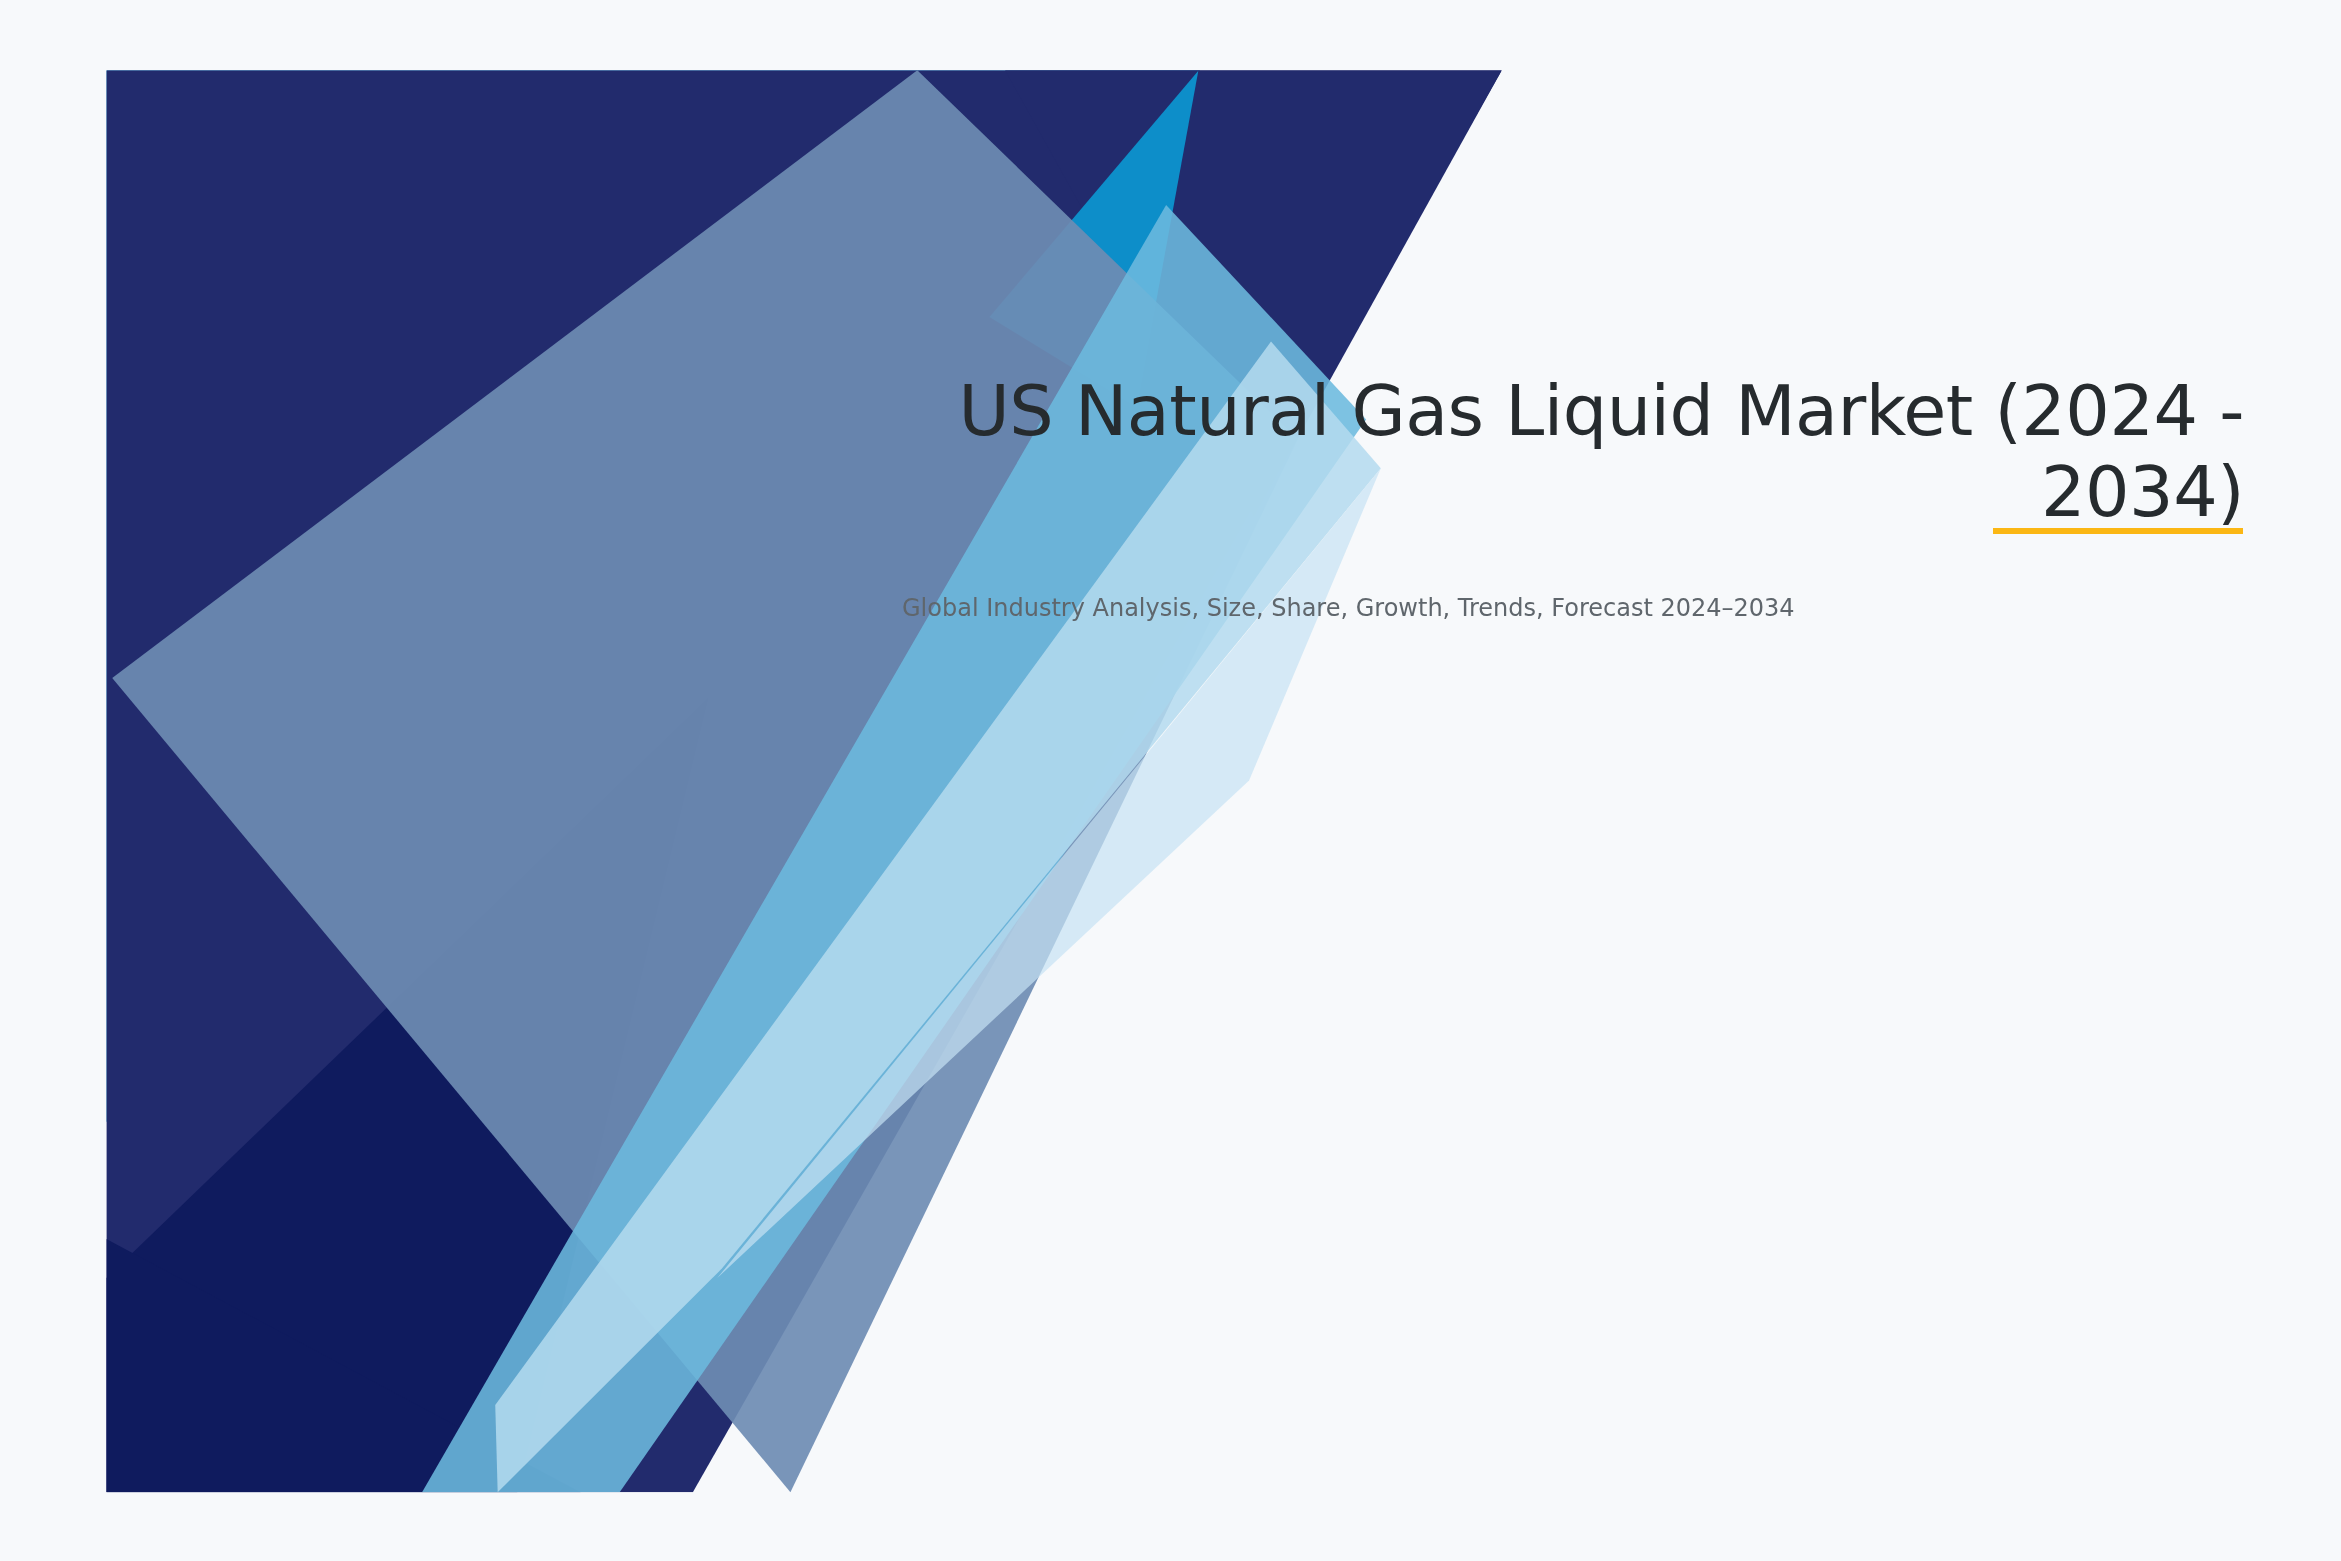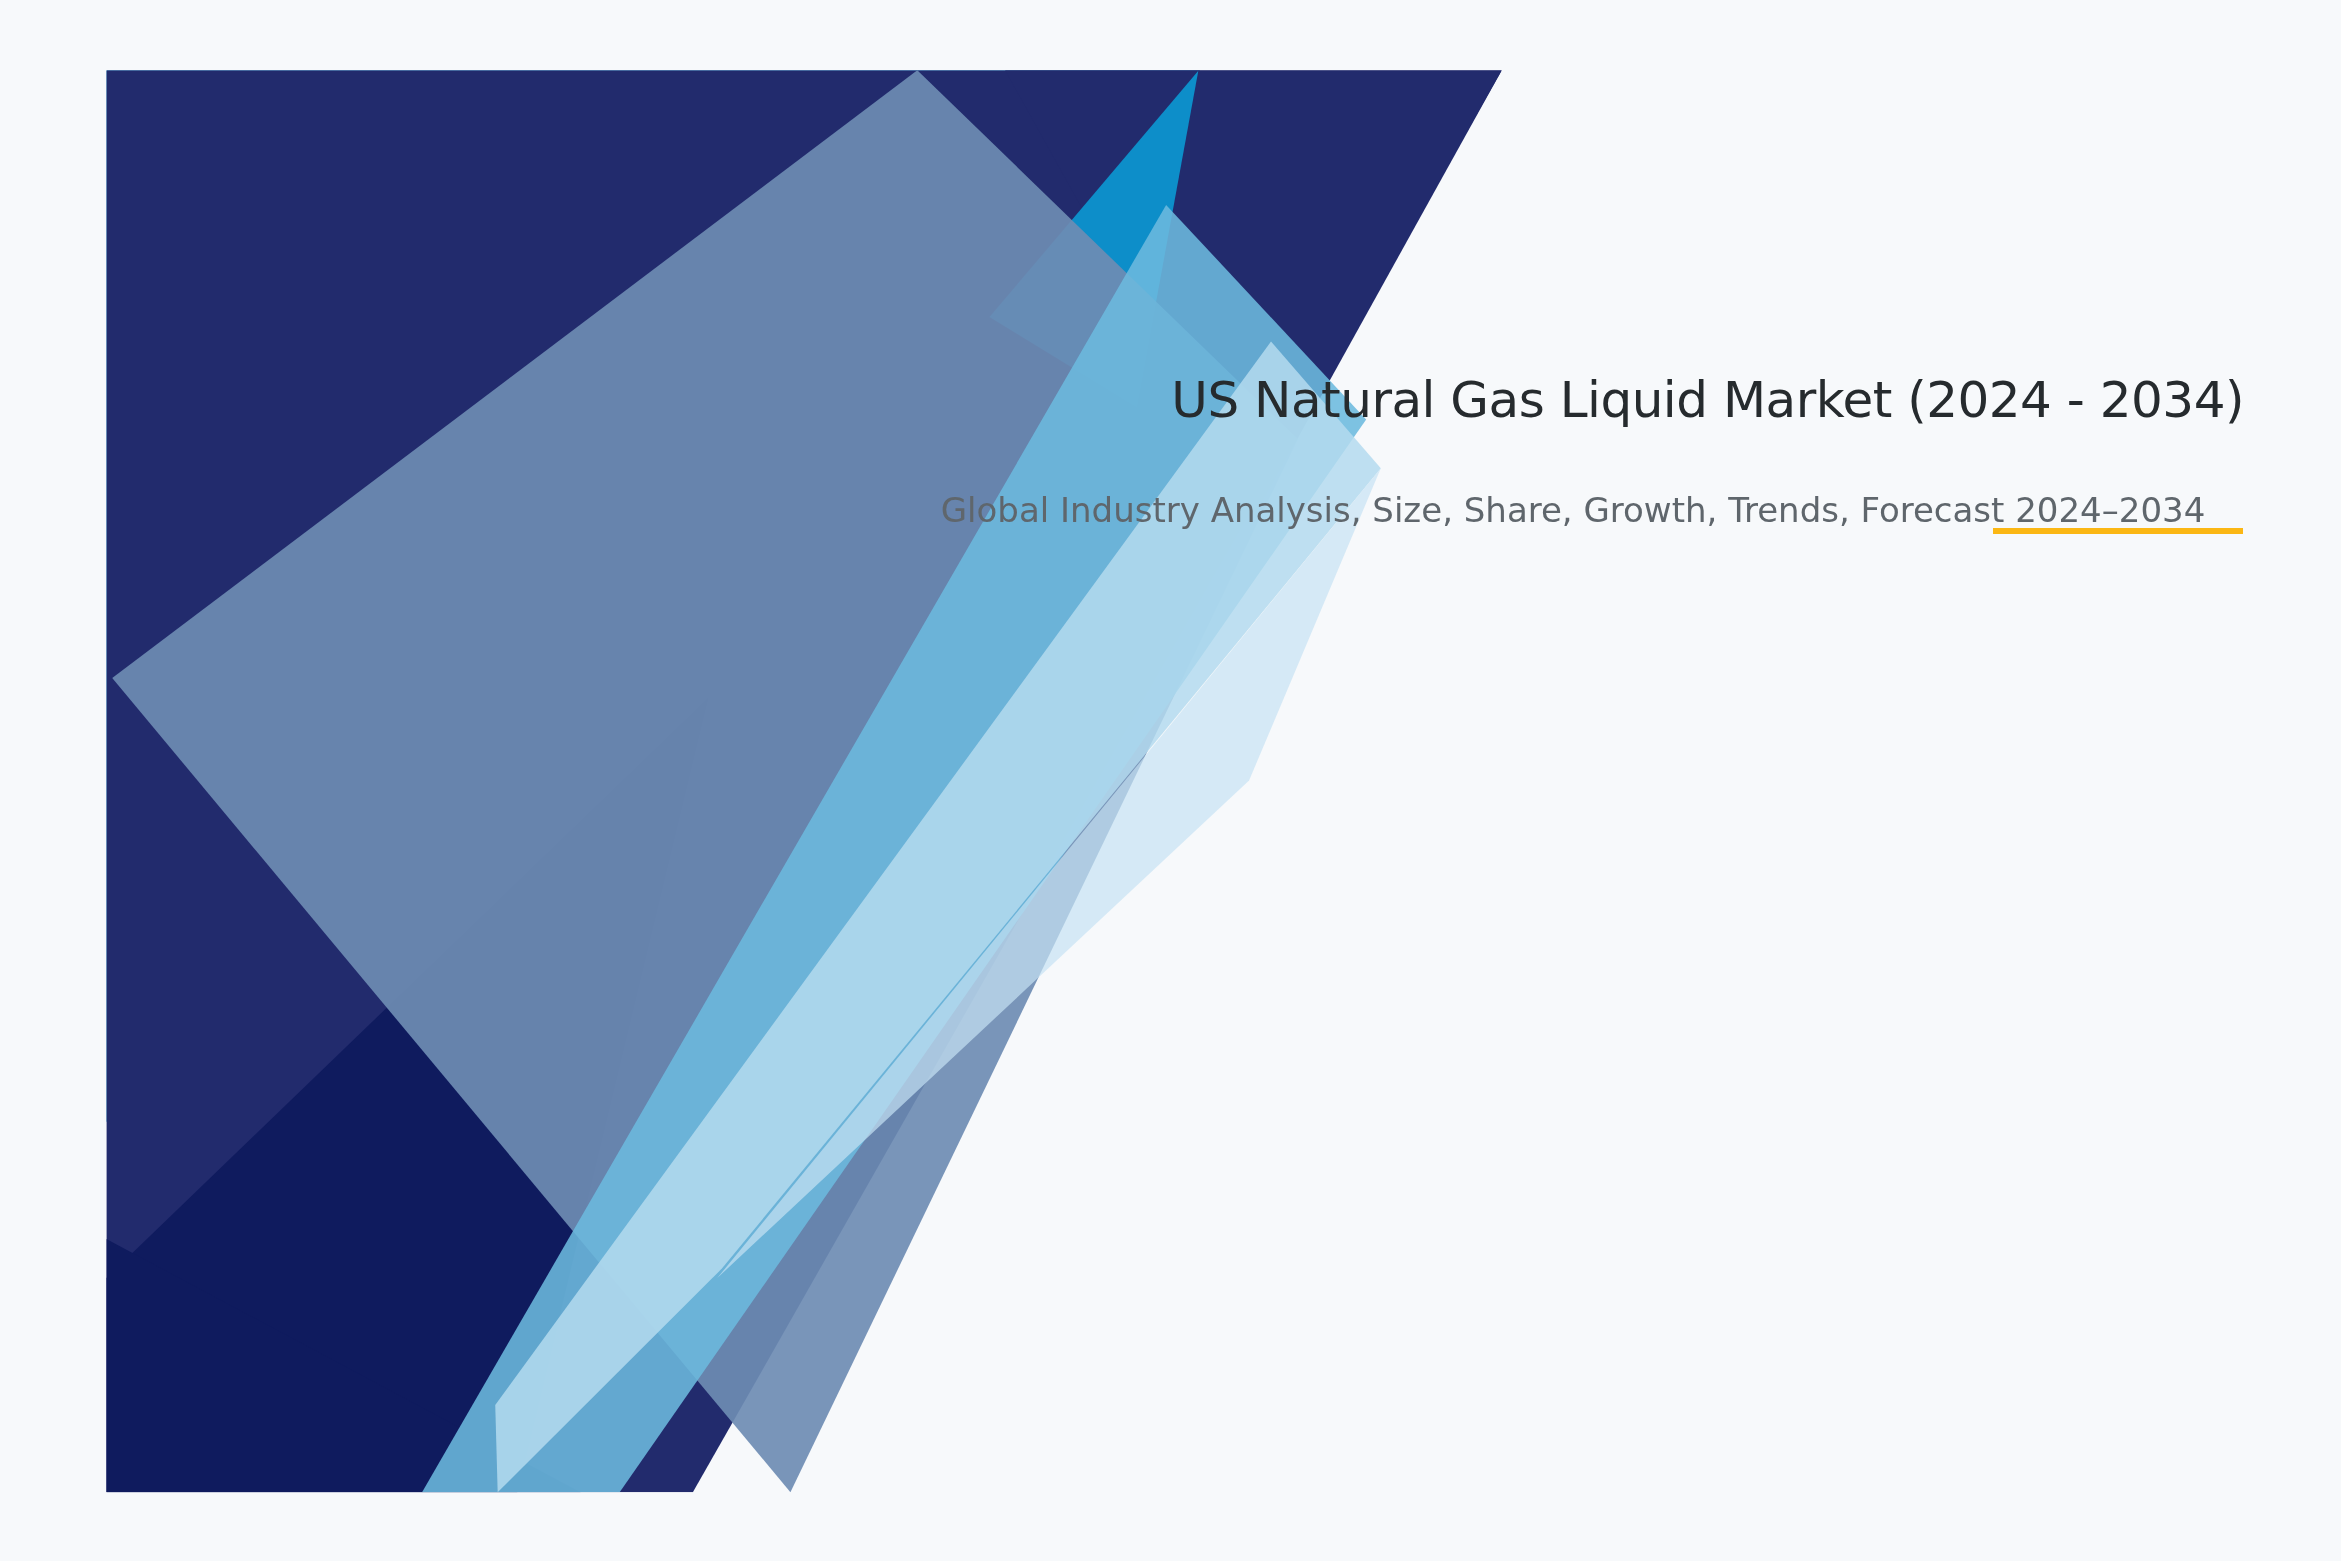--- a/index.html
+++ b/index.html
@@ -39,21 +39,21 @@
     right: 98px;
     top: 371px;
     width: 1342px;
     text-align: right;
   }
 
   #report-title {
     margin: 0;
     font-family: "DejaVu Sans", sans-serif;
     font-weight: 400;
-    font-size: 50px;
+    font-size: 70px;
     line-height: 1.16;
     letter-spacing: -0.5px;
     color: #262b2e;
     text-align: right;
     position: relative;
     z-index: 4;
   }
 
   #title-underline {
     position: absolute;
@@ -63,24 +63,24 @@
     height: 5.9px;
     background: #fbb714;
     z-index: 3;
   }
 
   #report-subtitle {
     margin: 0;
     margin-top: 59px;
     font-family: "DejaVu Sans", sans-serif;
     font-weight: 400;
-    font-size: 34px;
+    font-size: 24px;
     line-height: 1.34;
     color: #5f666c;
-    text-align: center;
+    text-align: left;
     position: relative;
     z-index: 4;
   }
 </style>
 </head>
 <body>
 
 <div id="cover">
 
   <svg id="artwork" viewBox="0 0 4800 3200" width="2342" height="1561" xmlns="http://www.w3.org/2000/svg" preserveAspectRatio="none">

